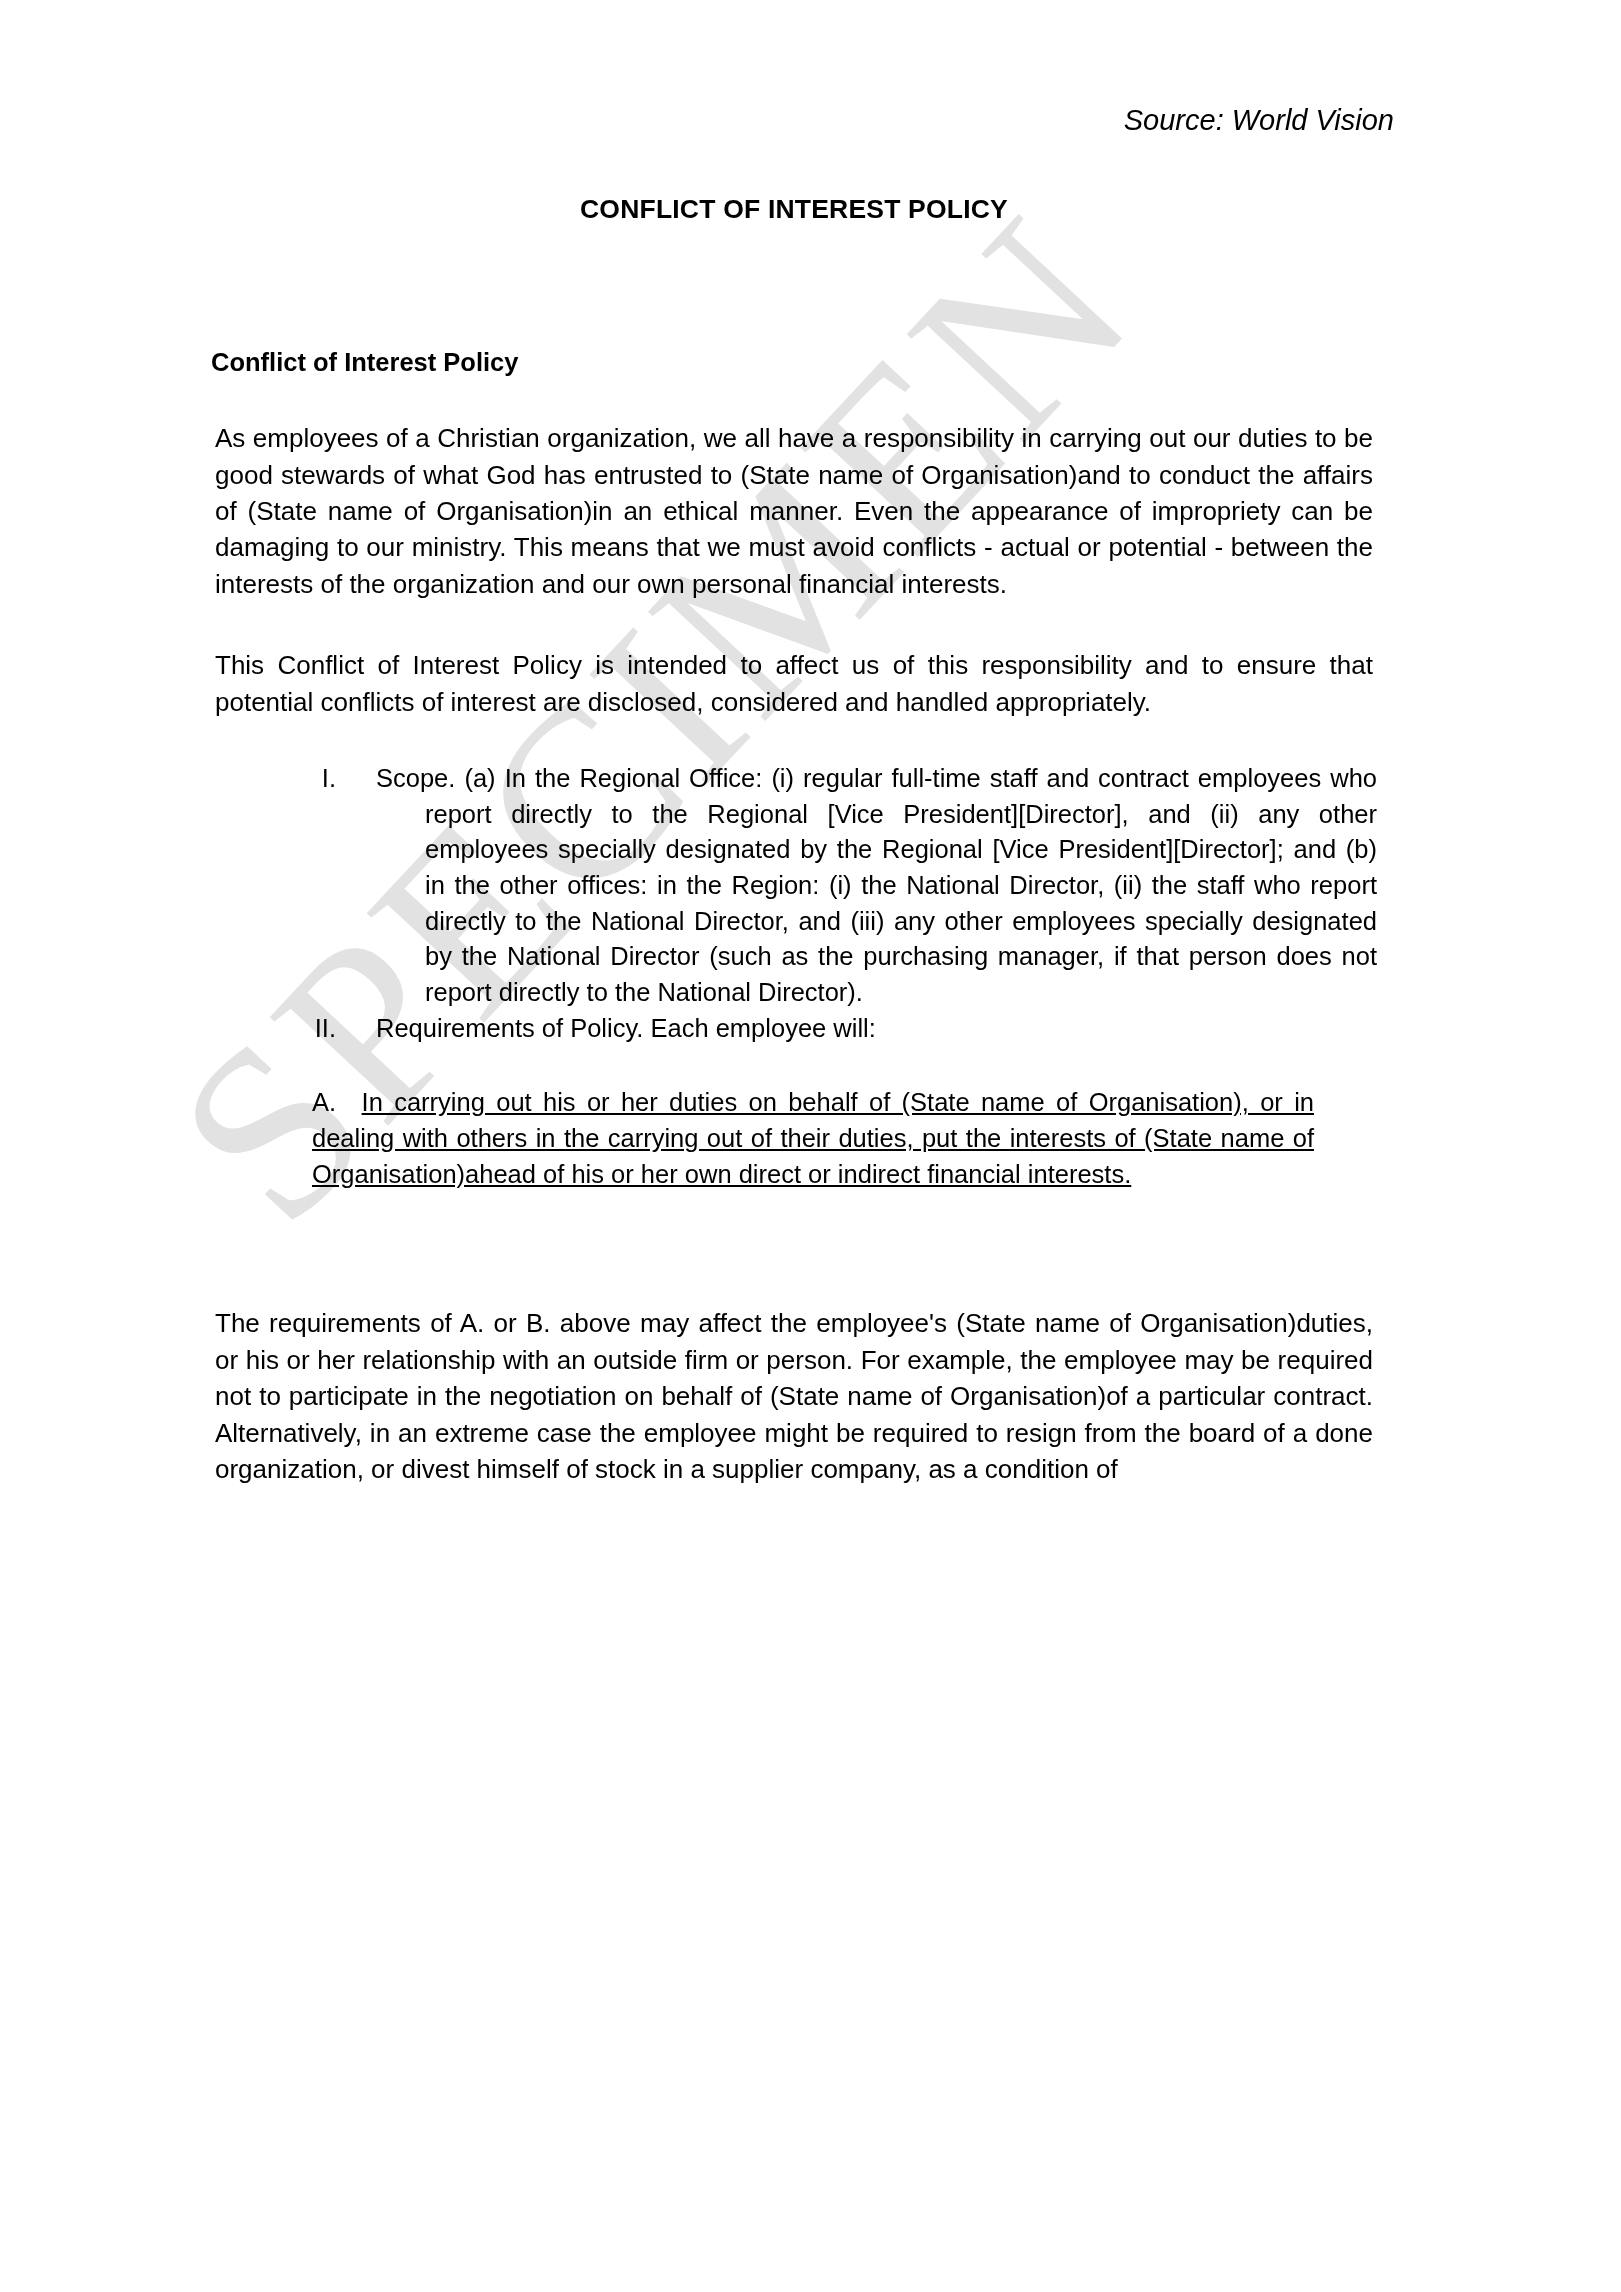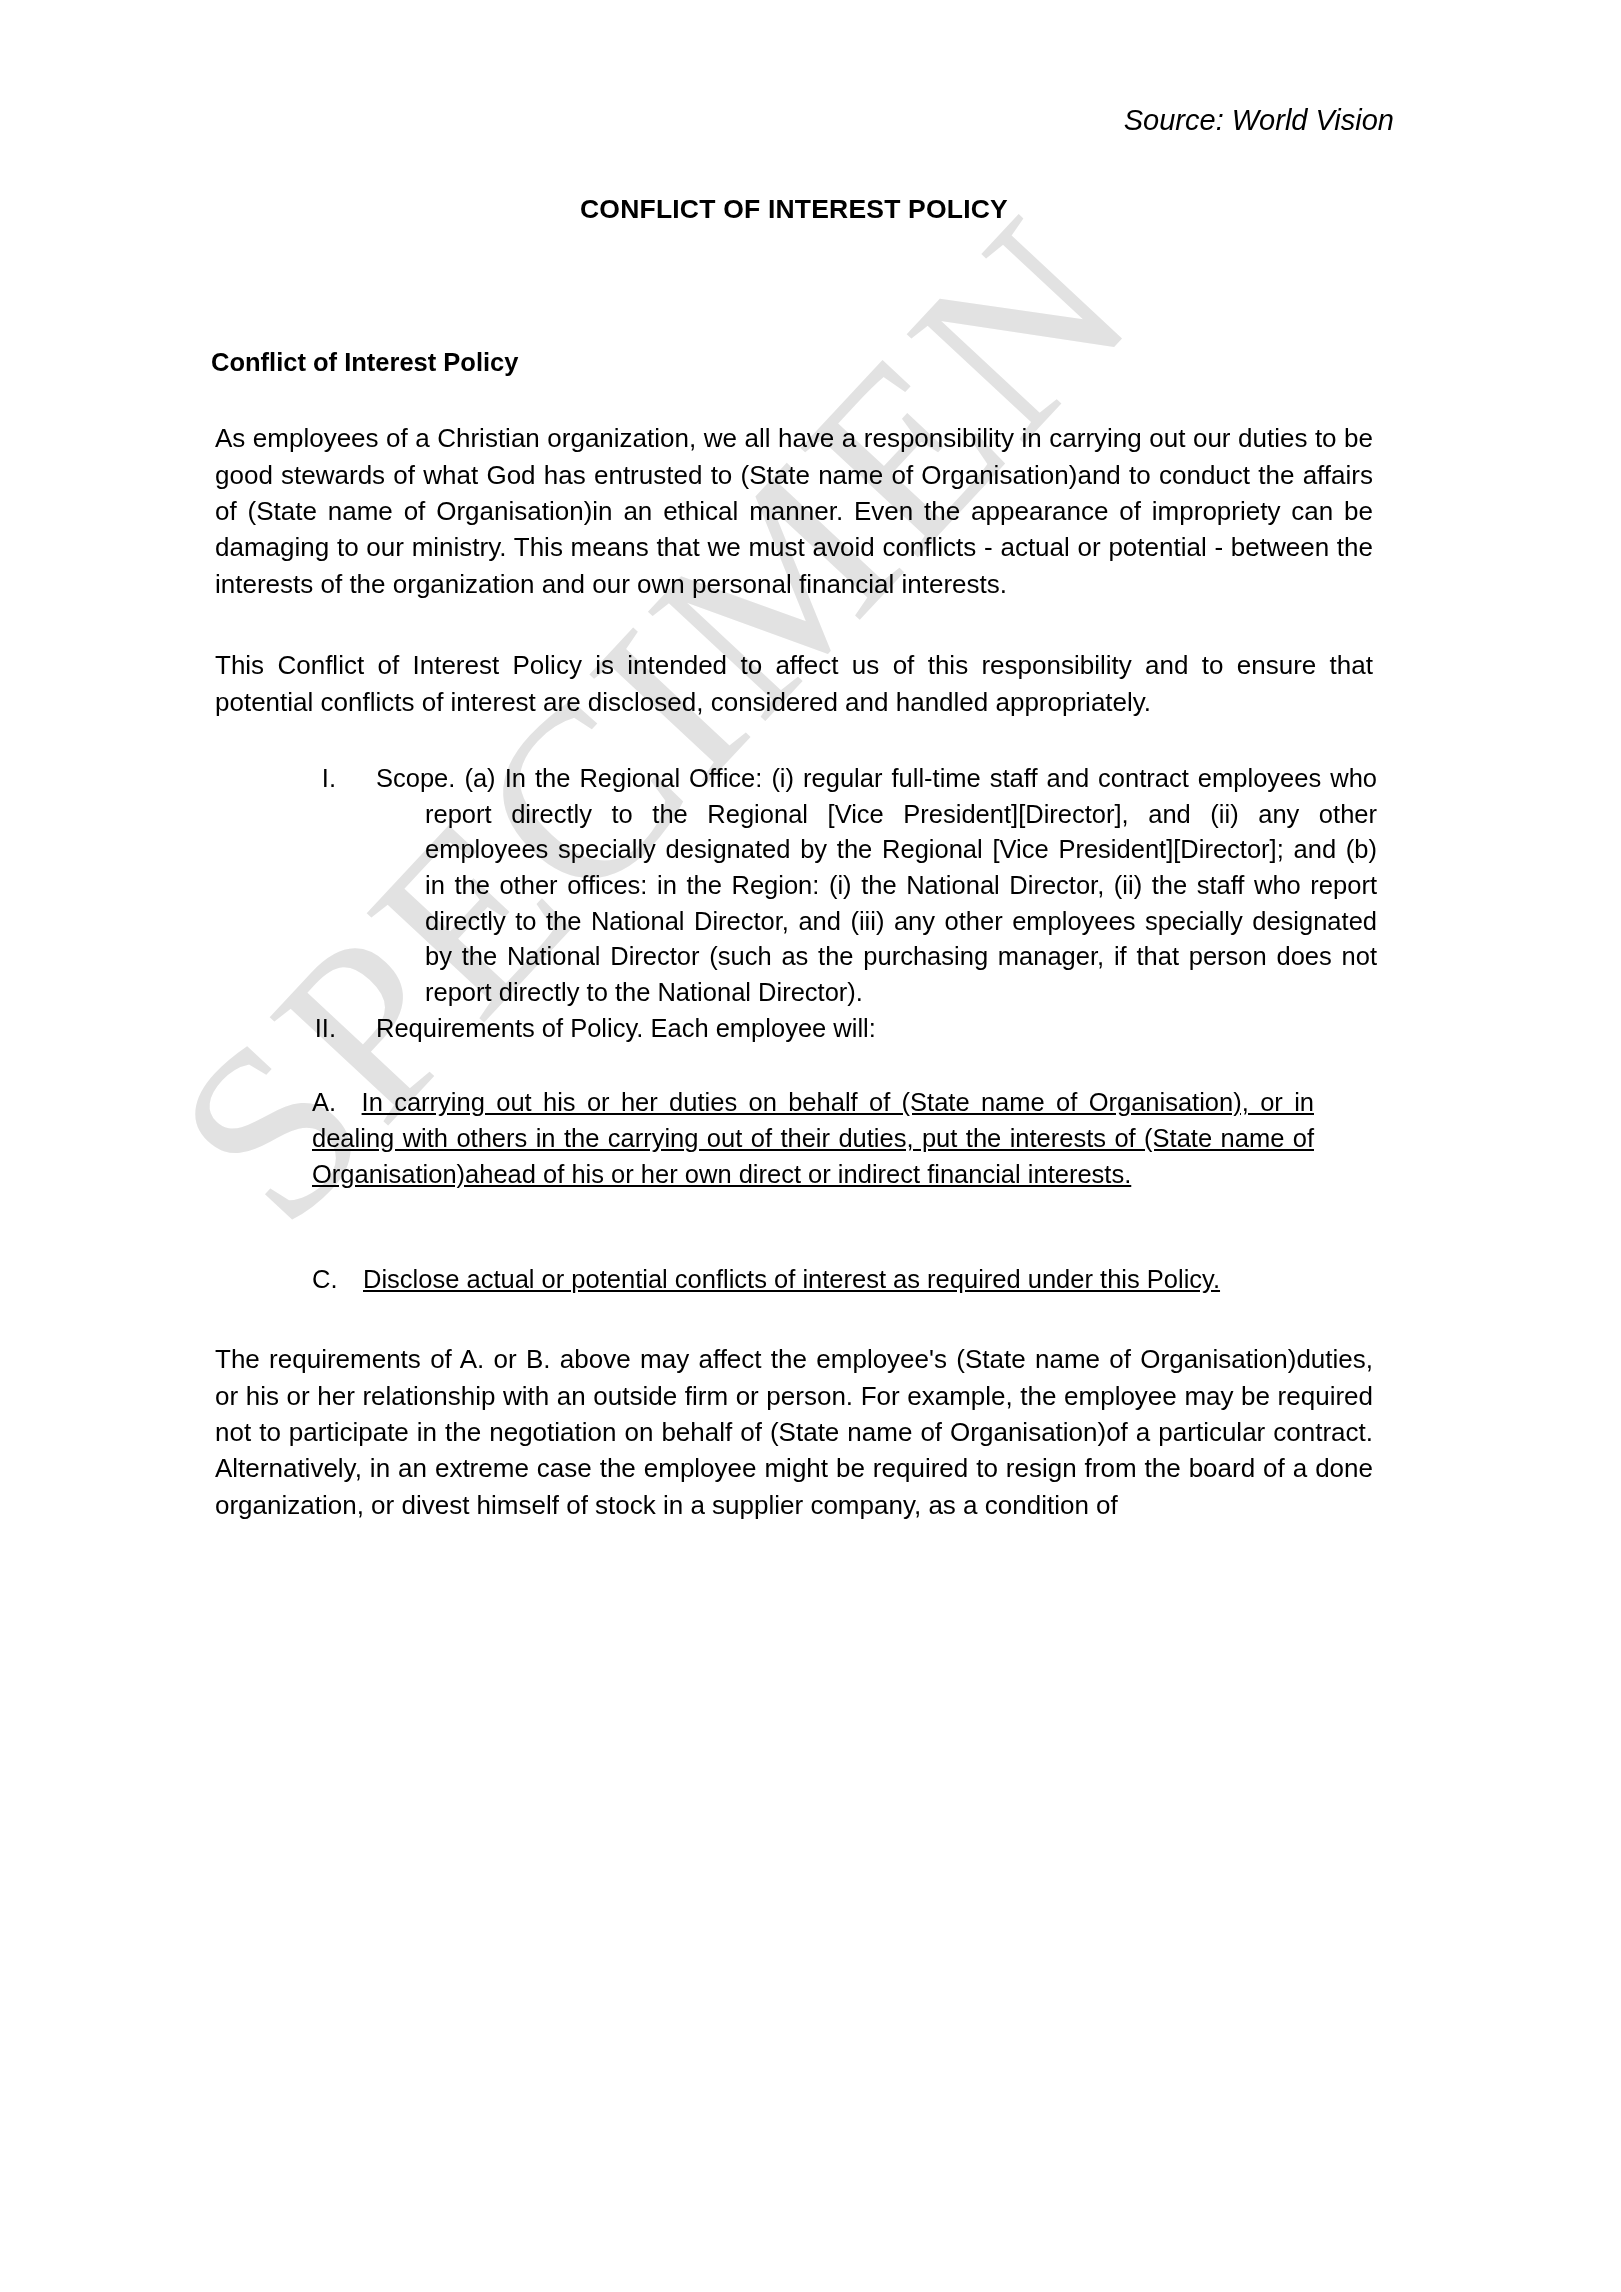--- a/index.html
+++ b/index.html
@@ -209,23 +209,20 @@
 
       <div class="letter-block">
         <span class="letter-label">A.  </span><span class="letter-text">In carrying out his or her duties on behalf of (State name of Organisation), or in dealing with others in the carrying out of their duties, put the interests of (State name of Organisation)ahead of his or her own direct or indirect financial interests.</span>
       </div>
 
       <div class="letter-gap"></div>
 
 
       <div class="letter-gap"></div>
 
-      <div class="letter-block">
-        <span class="letter-label">C.  </span><span class="letter-text">Disclose actual or potential conflicts of interest as required under this Policy.</span>
-      </div>
 
       <div class="post-letters-gap"></div>
 
       <p class="body-para">The requirements of A. or B. above may affect the employee's (State name of Organisation)duties, or his or her relationship with an outside firm or person. For example, the employee may be required not to participate in the negotiation on behalf of (State name of Organisation)of a particular contract. Alternatively, in an extreme case the employee might be required to resign from the board of a done organization, or divest himself of stock in a supplier company, as a condition of</p>
 
     </div>
   </div>
 </div>
 
 

